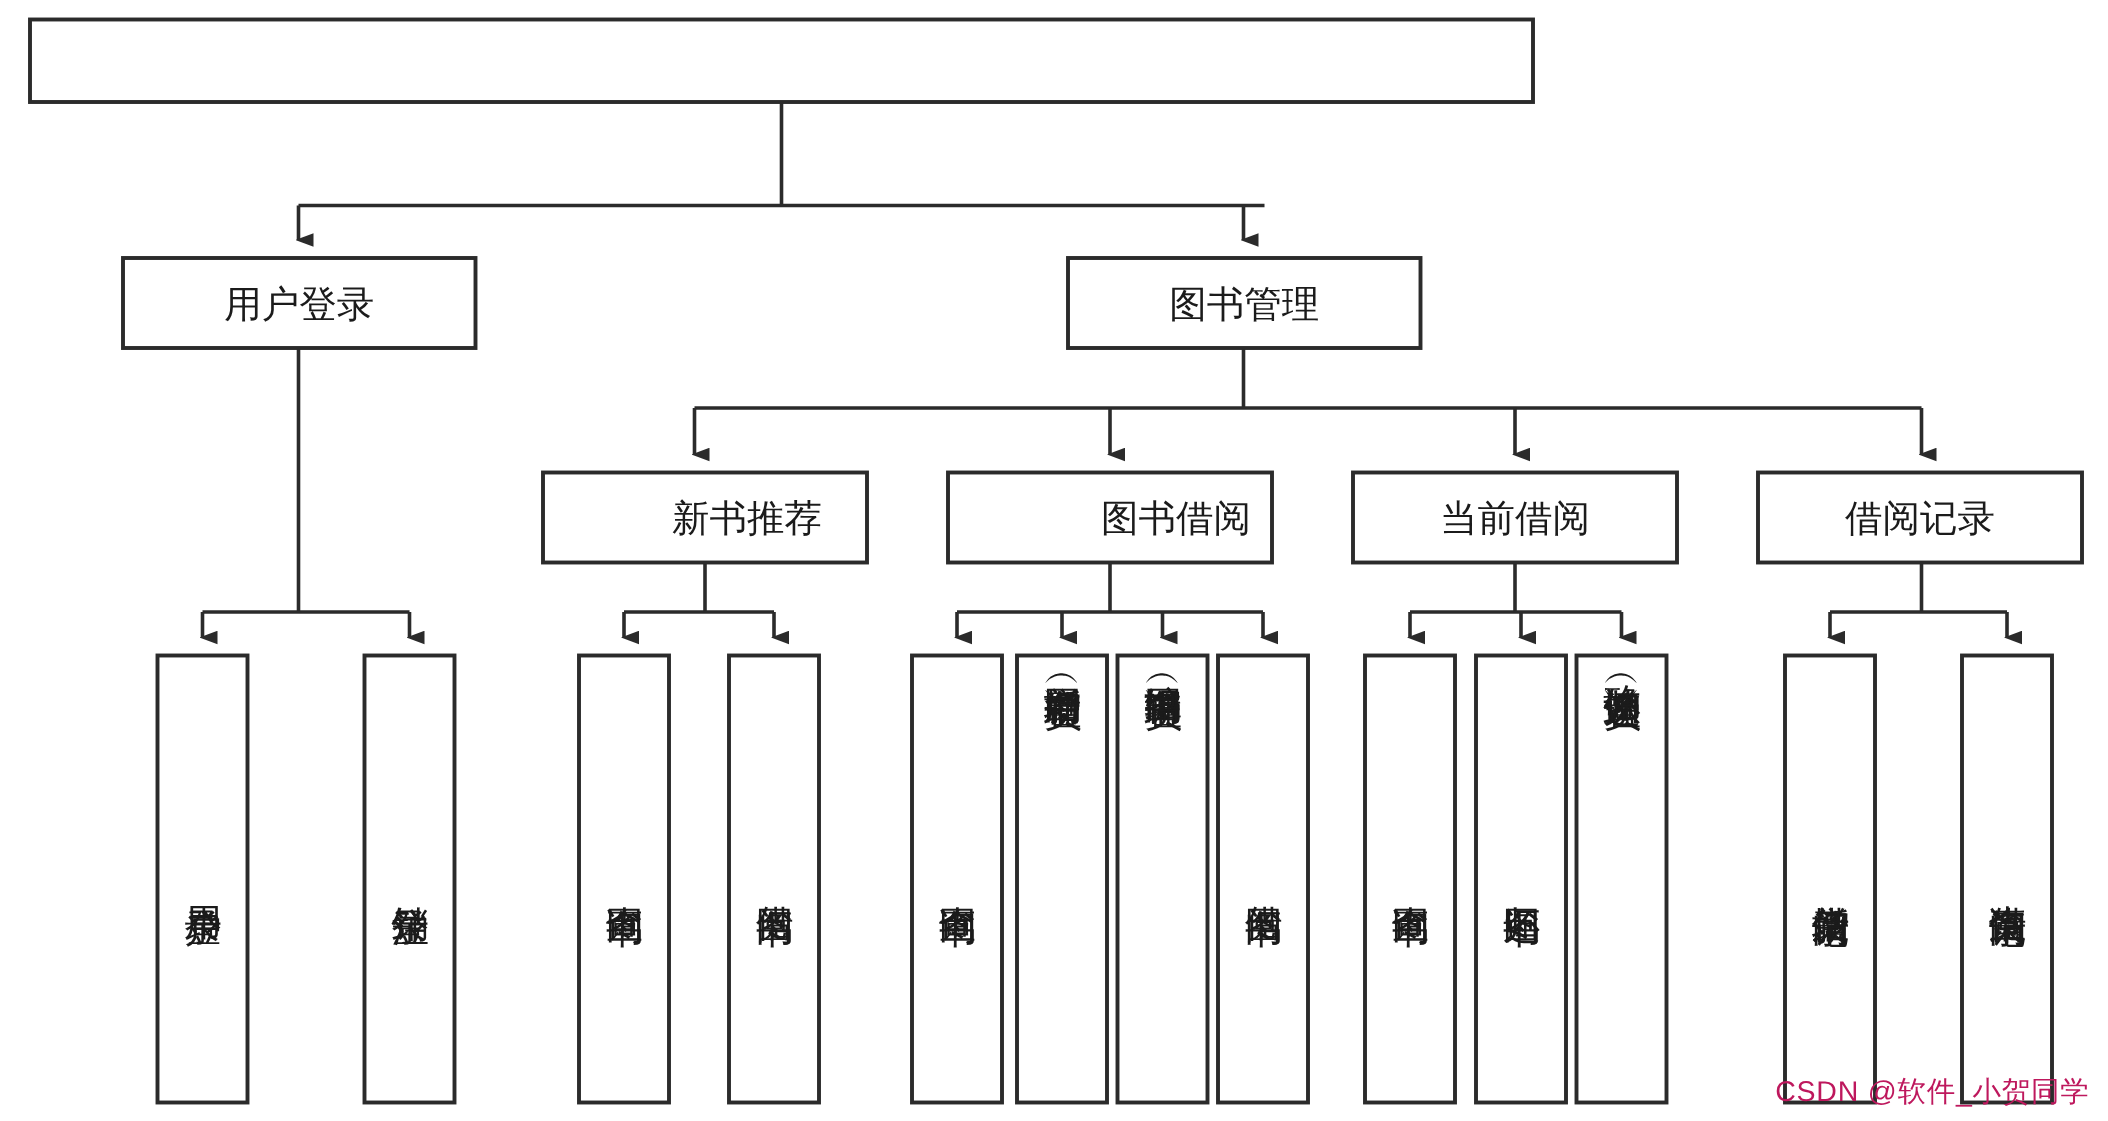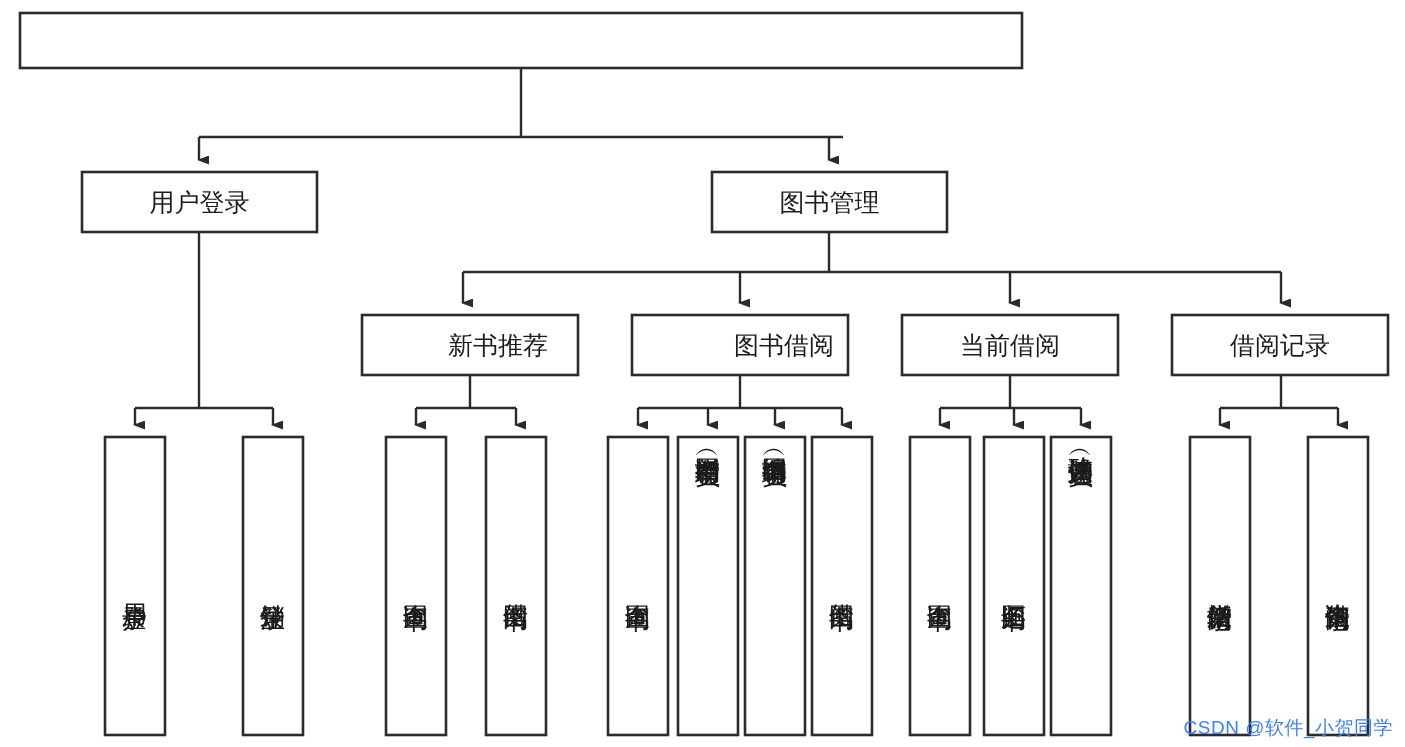--- a/index.html
+++ b/index.html
@@ -33,21 +33,21 @@
   }
   .edge-line {
     stroke: #2b2b2b;
     stroke-width: 2.4;
     fill: none;
   }
   .watermark {
     position: absolute;
     right: 12px;
     bottom: 6px;
-    color: #3b82f6;
+    color: #be185d;
     font-size: 19px;
     font-family: "Liberation Sans", "DejaVu Sans", sans-serif;
     letter-spacing: 0.5px;
     white-space: nowrap;
     user-select: none;
   }
   .vtext {
     position: absolute;
     writing-mode: vertical-rl;
     text-orientation: upright;

